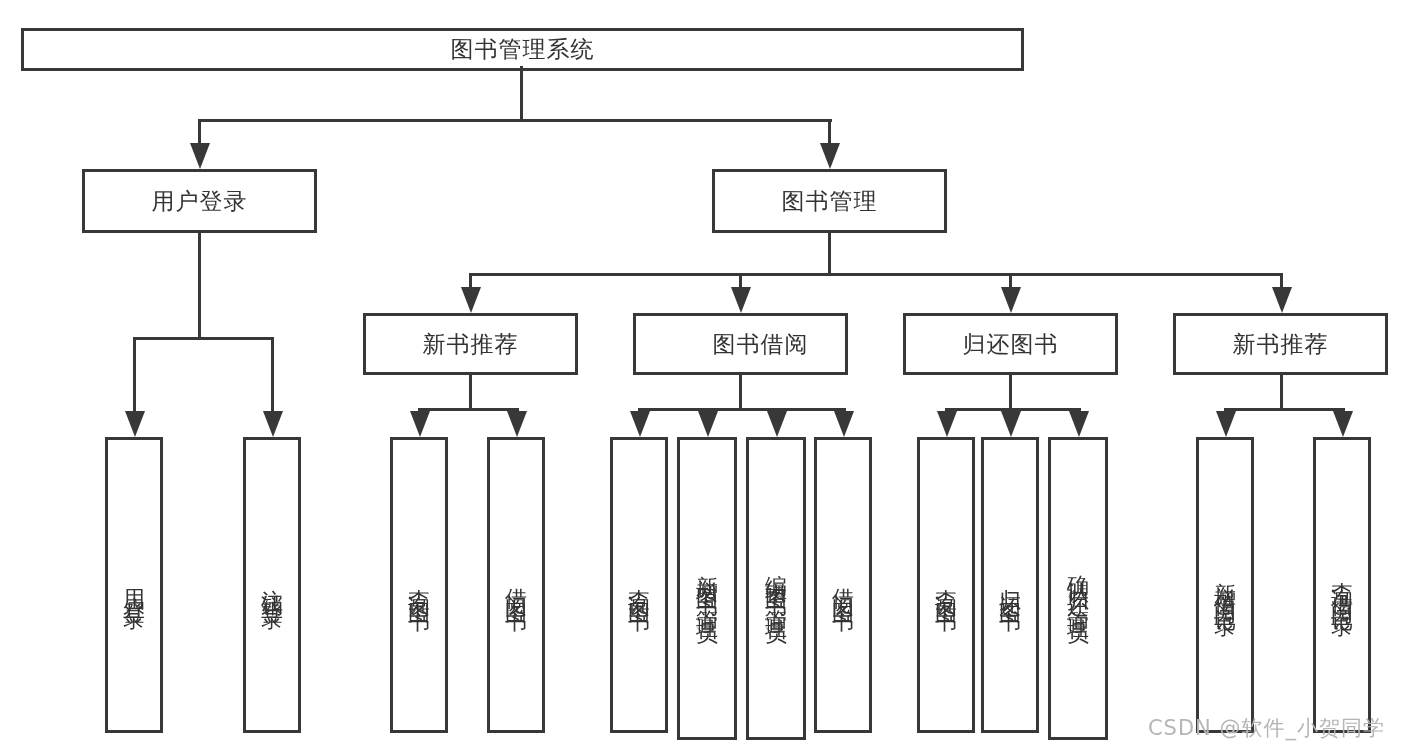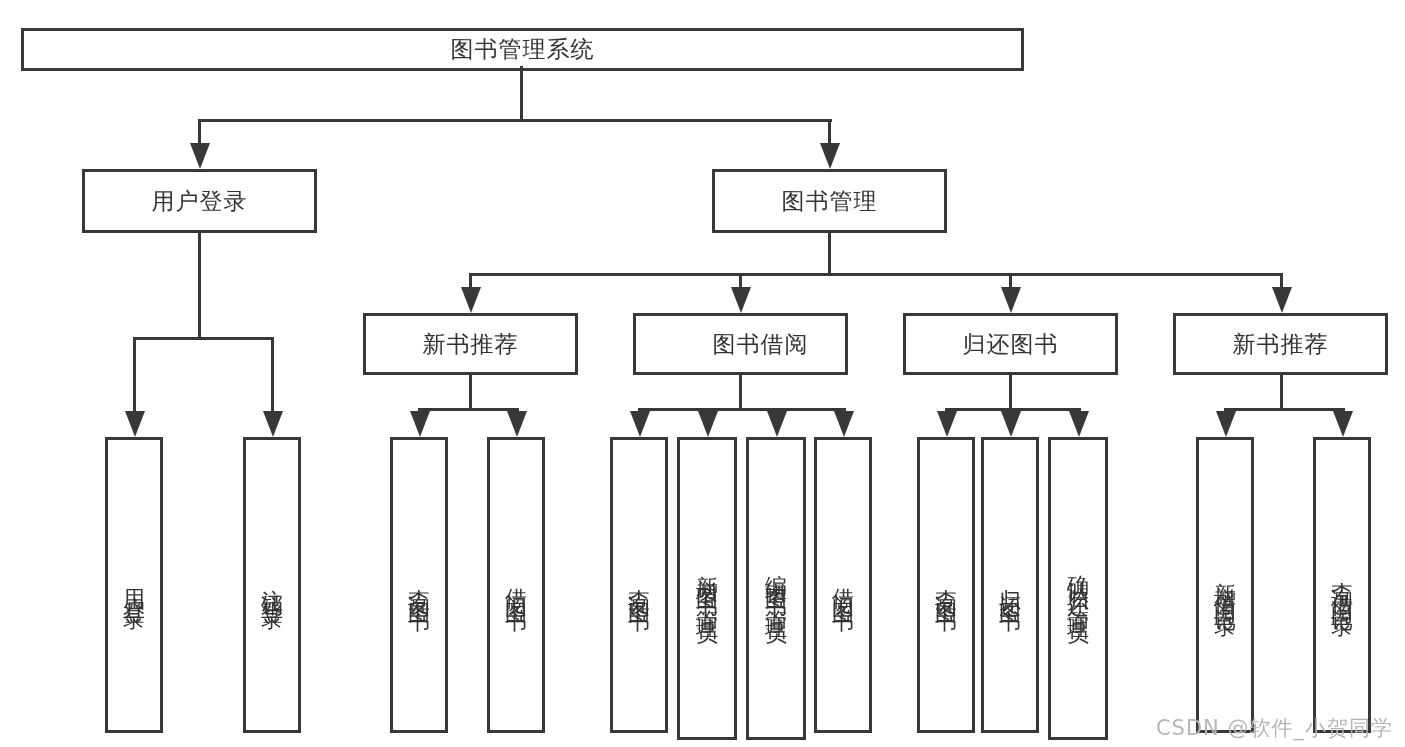--- a/index.html
+++ b/index.html
@@ -36,21 +36,21 @@
   .ln{position:absolute;background:var(--line);}
   .arr{
     position:absolute;width:0;height:0;
     border-left:10px solid transparent;
     border-right:10px solid transparent;
     border-top:26px solid var(--line);
     transform:translateX(-50%);
   }
   .watermark{
     position:absolute;
-    right:12px;top:714px;
+    right:20px;top:714px;
     font-size:21px;color:var(--wm);
     letter-spacing:1px;white-space:nowrap;
     z-index:6;
   }
 </style>
 </head>
 <body>
 
 <div id="stage">
 

